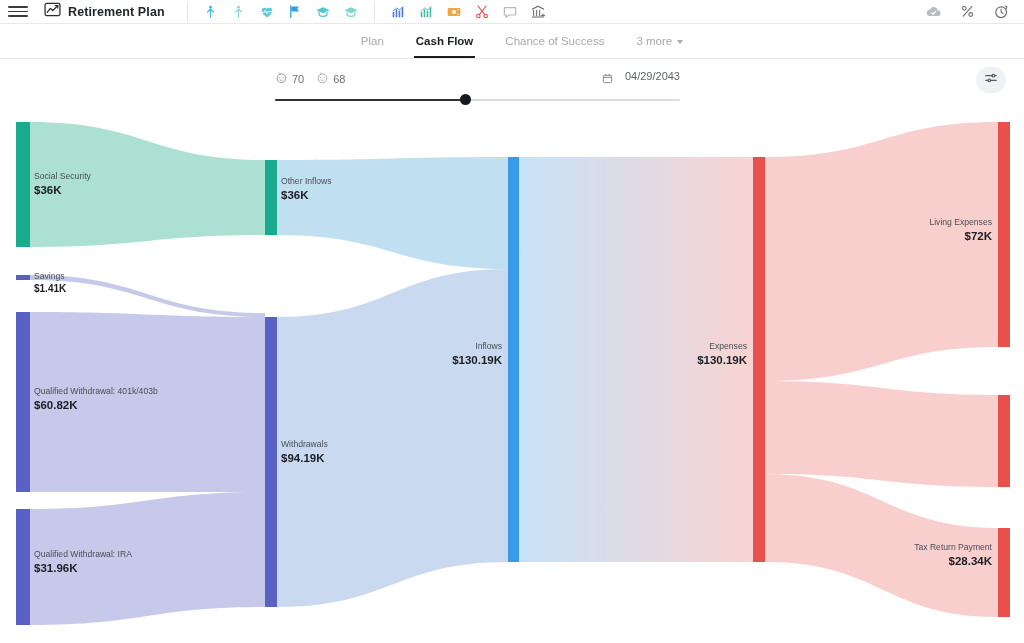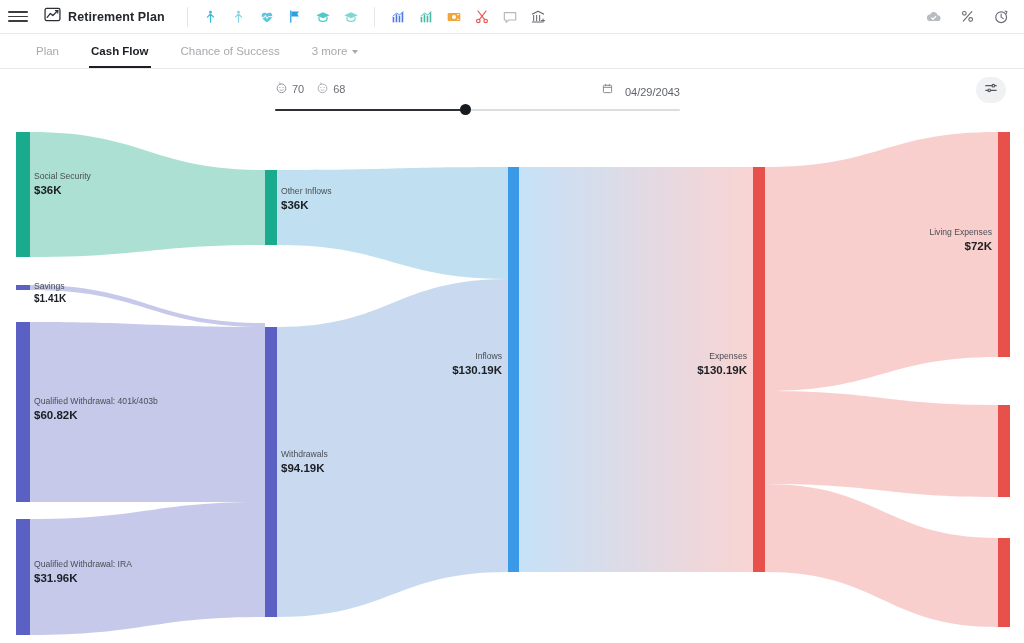--- a/index.html
+++ b/index.html
@@ -7,21 +7,21 @@
     margin: 0; padding: 0;
     width: 1024px; height: 643px;
     overflow: hidden;
     background: #ffffff;
     font-family: "Liberation Sans", sans-serif;
     -webkit-font-smoothing: antialiased;
   }
 
   
   .app-header {
-    height: 34px;
+    height: 24px;
     display: flex;
     align-items: center;
     padding: 0 10px 0 8px;
     border-bottom: 1px solid #e9e9ec;
     background: #fff;
     position: relative;
   }
   .hamburger {
     width: 20px; height: 20px;
     display: flex; flex-direction: column; justify-content: center; gap: 3px;
@@ -46,20 +46,21 @@
 
   .header-right { margin-left: auto; display: flex; align-items: center; gap: 8px; }
 
   
   .tab-bar {
     height: 35px;
     display: flex; align-items: stretch;
     padding-left: 20px;
     border-bottom: 1px solid #e9e9ec;
     background: #fff;
+    justify-content: center;
   }
   .tab {
     display: flex; align-items: center; gap: 5px;
     padding: 0 16px;
     font-size: 11.5px; color: #a7a9ad;
     cursor: pointer; position: relative;
     white-space: nowrap;
   }
   .tab.active { color: #1b1e23; font-weight: bold; }
   .tab.active::after {
@@ -83,21 +84,21 @@
   .slider-wrap {
     position: absolute; left: 275px; top: 12px; width: 405px;
   }
   .slider-top {
     display: flex; align-items: center; justify-content: space-between;
     height: 16px; margin-bottom: 7px;
   }
   .ages { display: flex; align-items: flex-start; gap: 12px; }
   .age-chip { display: flex; align-items: center; gap: 4px; cursor: pointer; }
   .age-num { font-size: 11px; color: #6b6f76; }
-  .date-chip { display: flex; align-items: flex-end; gap: 12px; cursor: pointer; }
+  .date-chip { display: flex; align-items: flex-start; gap: 12px; cursor: pointer; }
   .date-text { font-size: 11px; color: #5f636a; }
 
   .slider-track {
     position: relative; height: 12px;
   }
   .slider-track .rail {
     position: absolute; left: 0; right: 0; top: 5px; height: 2px;
     background: #dcdde1; border-radius: 2px;
   }
   .slider-track .fill {
@@ -387,21 +388,21 @@
     <rect x="265" y="200" width="12" height="290" fill="#5a60c4"></rect>
 
     <rect x="508" y="40" width="11" height="405" fill="#3b9ae8"></rect>
     <rect x="753" y="40" width="12" height="405" fill="#e8514b"></rect>
 
     <rect x="998" y="5" width="12" height="225" fill="#e8514b"></rect>
     <rect x="998" y="278" width="12" height="92" fill="#e8514b"></rect>
     <rect x="998" y="411" width="12" height="89" fill="#e8514b"></rect>
   </svg>
 
-  <div class="node-label" style="left:34px; top:44px;">
+  <div class="node-label" style="left:34px; top:54px;">
     <span class="nm">Social Security</span>
     <span class="val">$36K</span>
   </div>
 
   <div class="node-label" style="left:34px; top:154px;">
     <span class="nm">Savings</span>
     <span class="val" style="font-size:10px;">$1.41K</span>
   </div>
 
   <div class="node-label" style="left:34px; top:269px;">
@@ -433,13 +434,17 @@
     <span class="nm">Expenses</span>
     <span class="val">$130.19K</span>
   </div>
 
   <div class="node-label right" style="left:858px; width:134px; top:100px;text-align:right;">
     <span class="nm">Living Expenses</span>
     <span class="val">$72K</span>
   </div>
 
 
+  <div class="node-label right" style="left:858px; width:134px; top:425px;">
+    <span class="nm">Tax Return Payment</span>
+    <span class="val">$28.34K</span>
+  </div>
 </div>
 
 </body></html>

